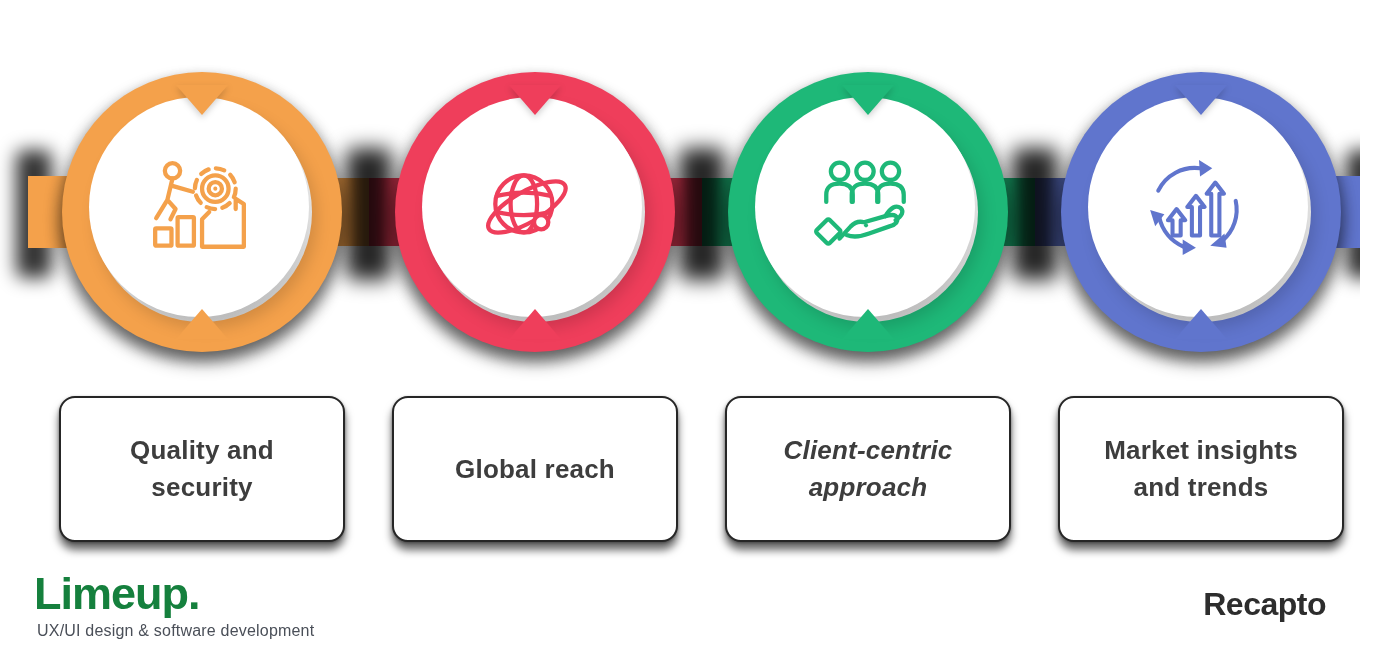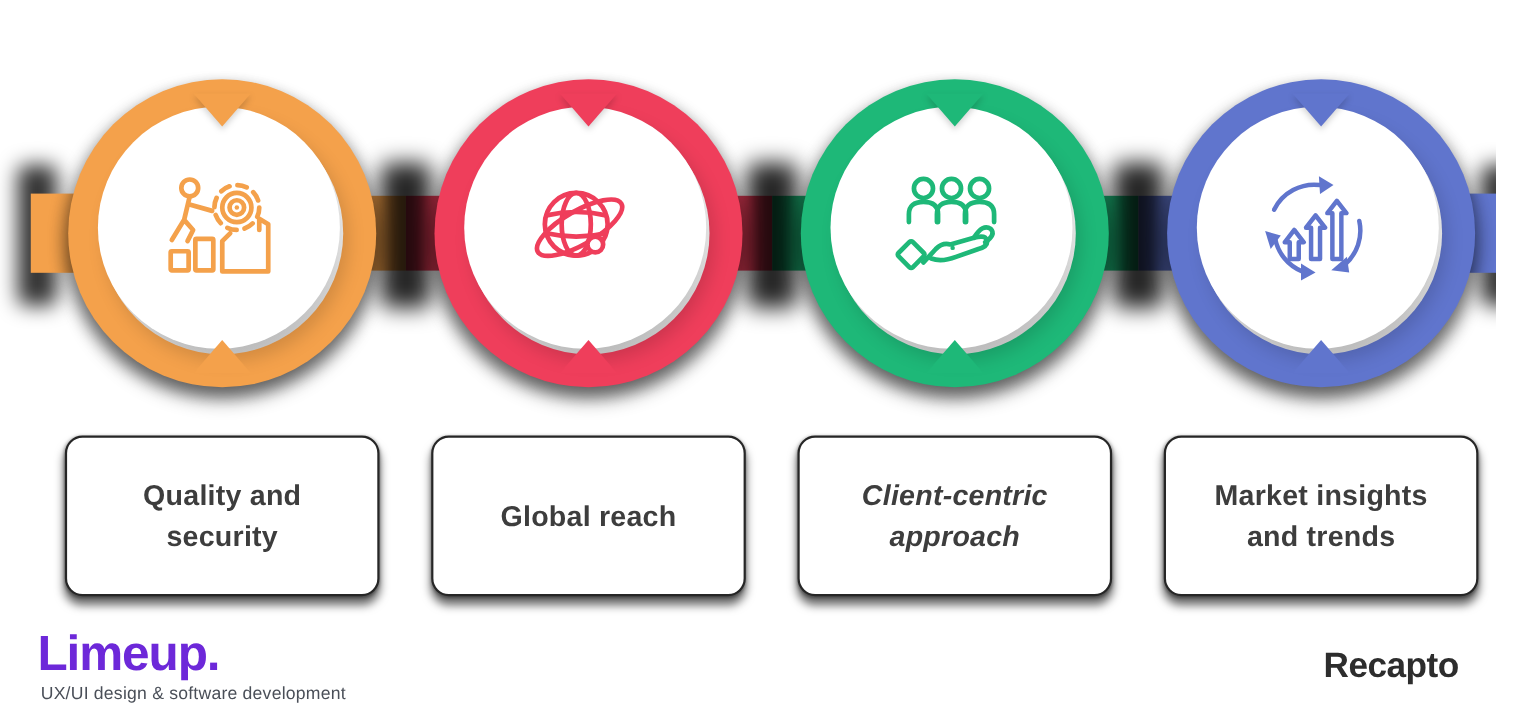--- a/index.html
+++ b/index.html
@@ -206,17 +206,17 @@
   <div class="card k1">
     <span class="label">Global reach</span>
   </div>
   <div class="card k2">
     <span class="label">Client-centric approach</span>
   </div>
   <div class="card k3">
     <span class="label">Market insights and trends</span>
   </div>
 
-  <div class="logo" style="color: #6d28d9;">Limeup.</div>
+  <div class="logo" style="color: #15803d;">Limeup.</div>
   <div class="tagline" style="color: rgb(74, 79, 88);">UX/UI design &amp; software development</div>
   <div class="watermark" style="color: rgb(45, 45, 45);">Recapto</div>
 
 </div>
 
 </body></html>

